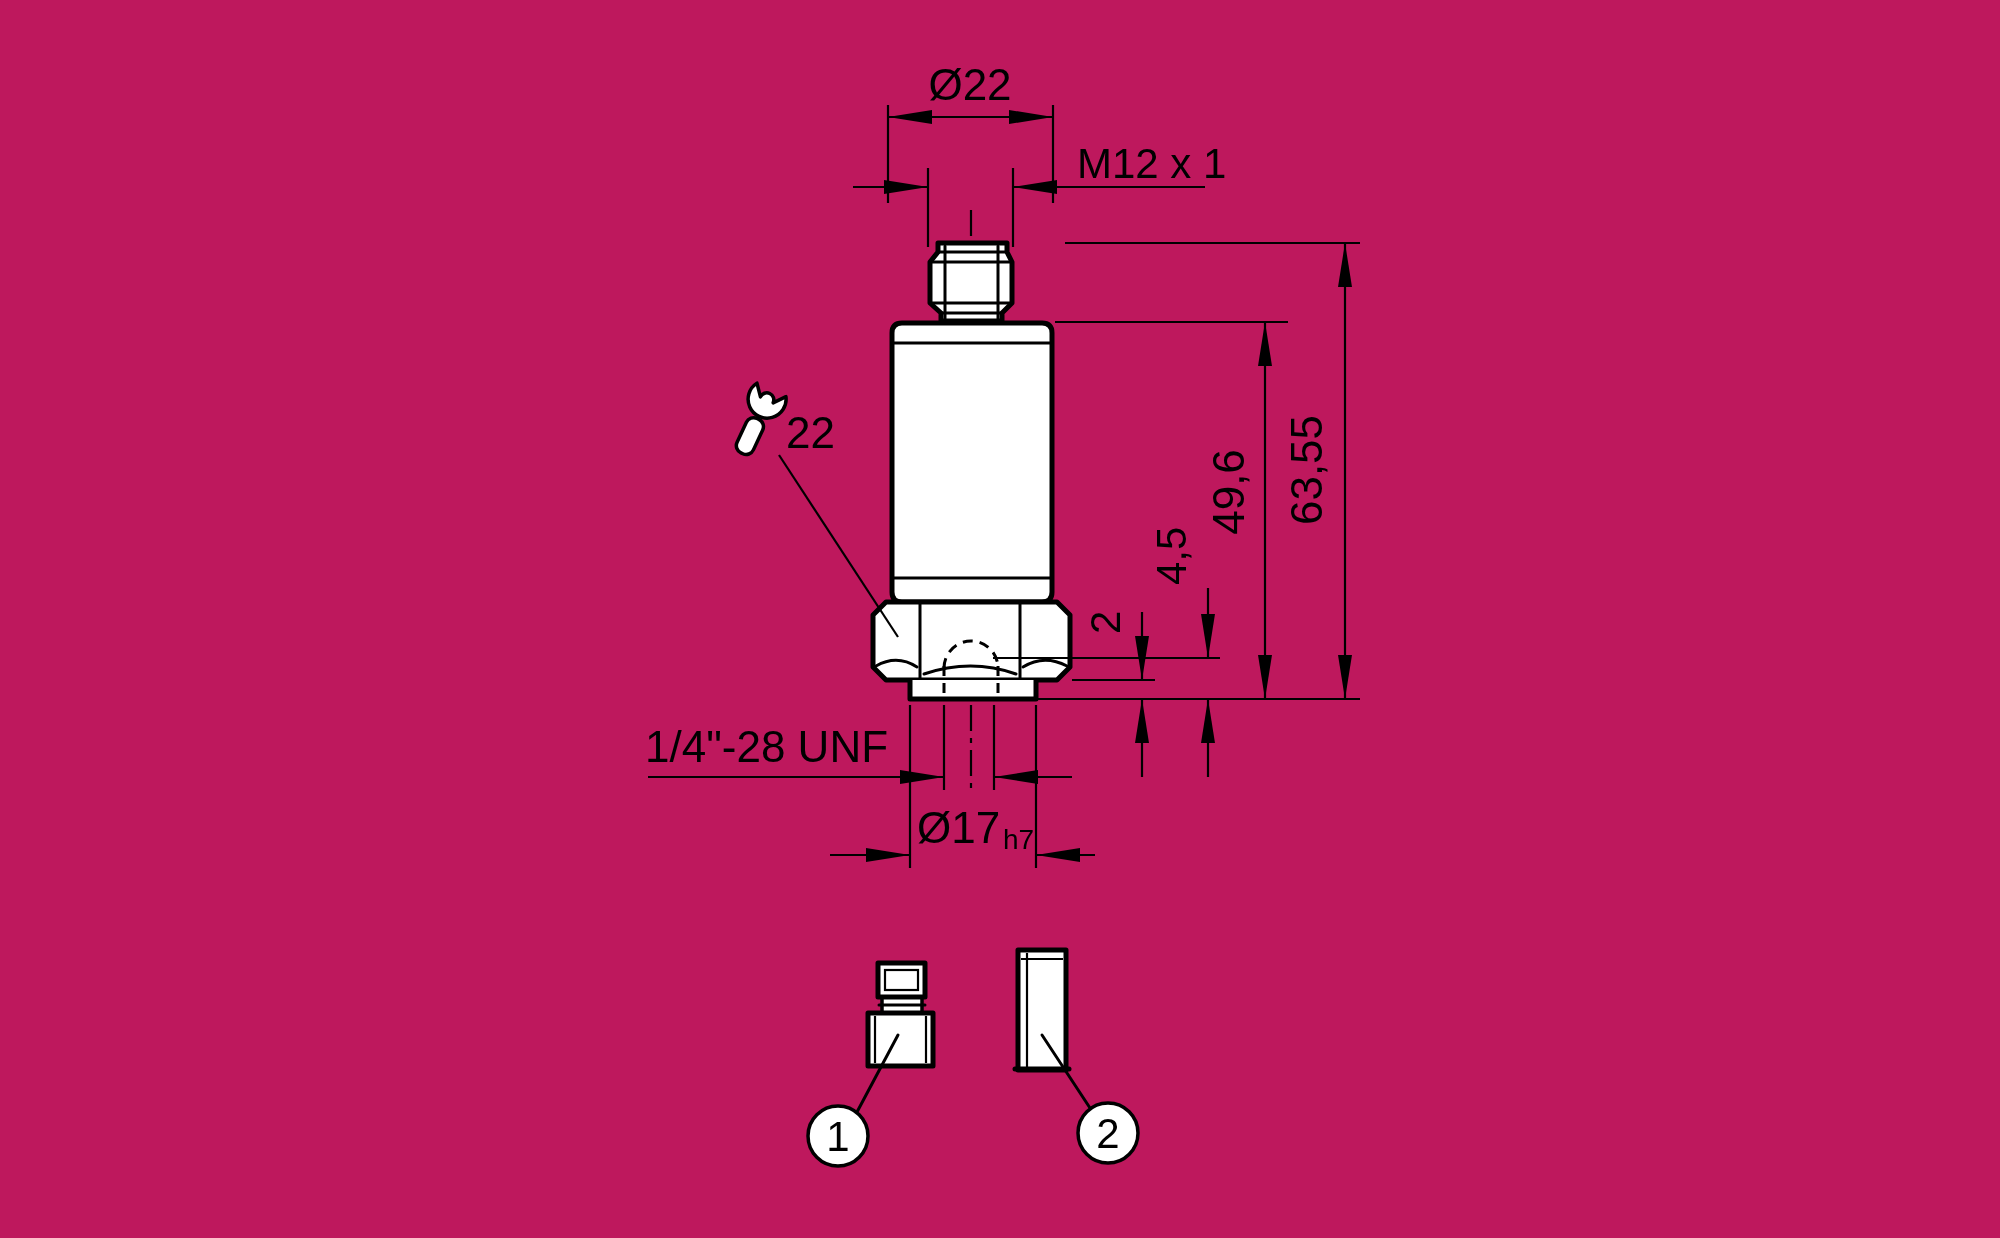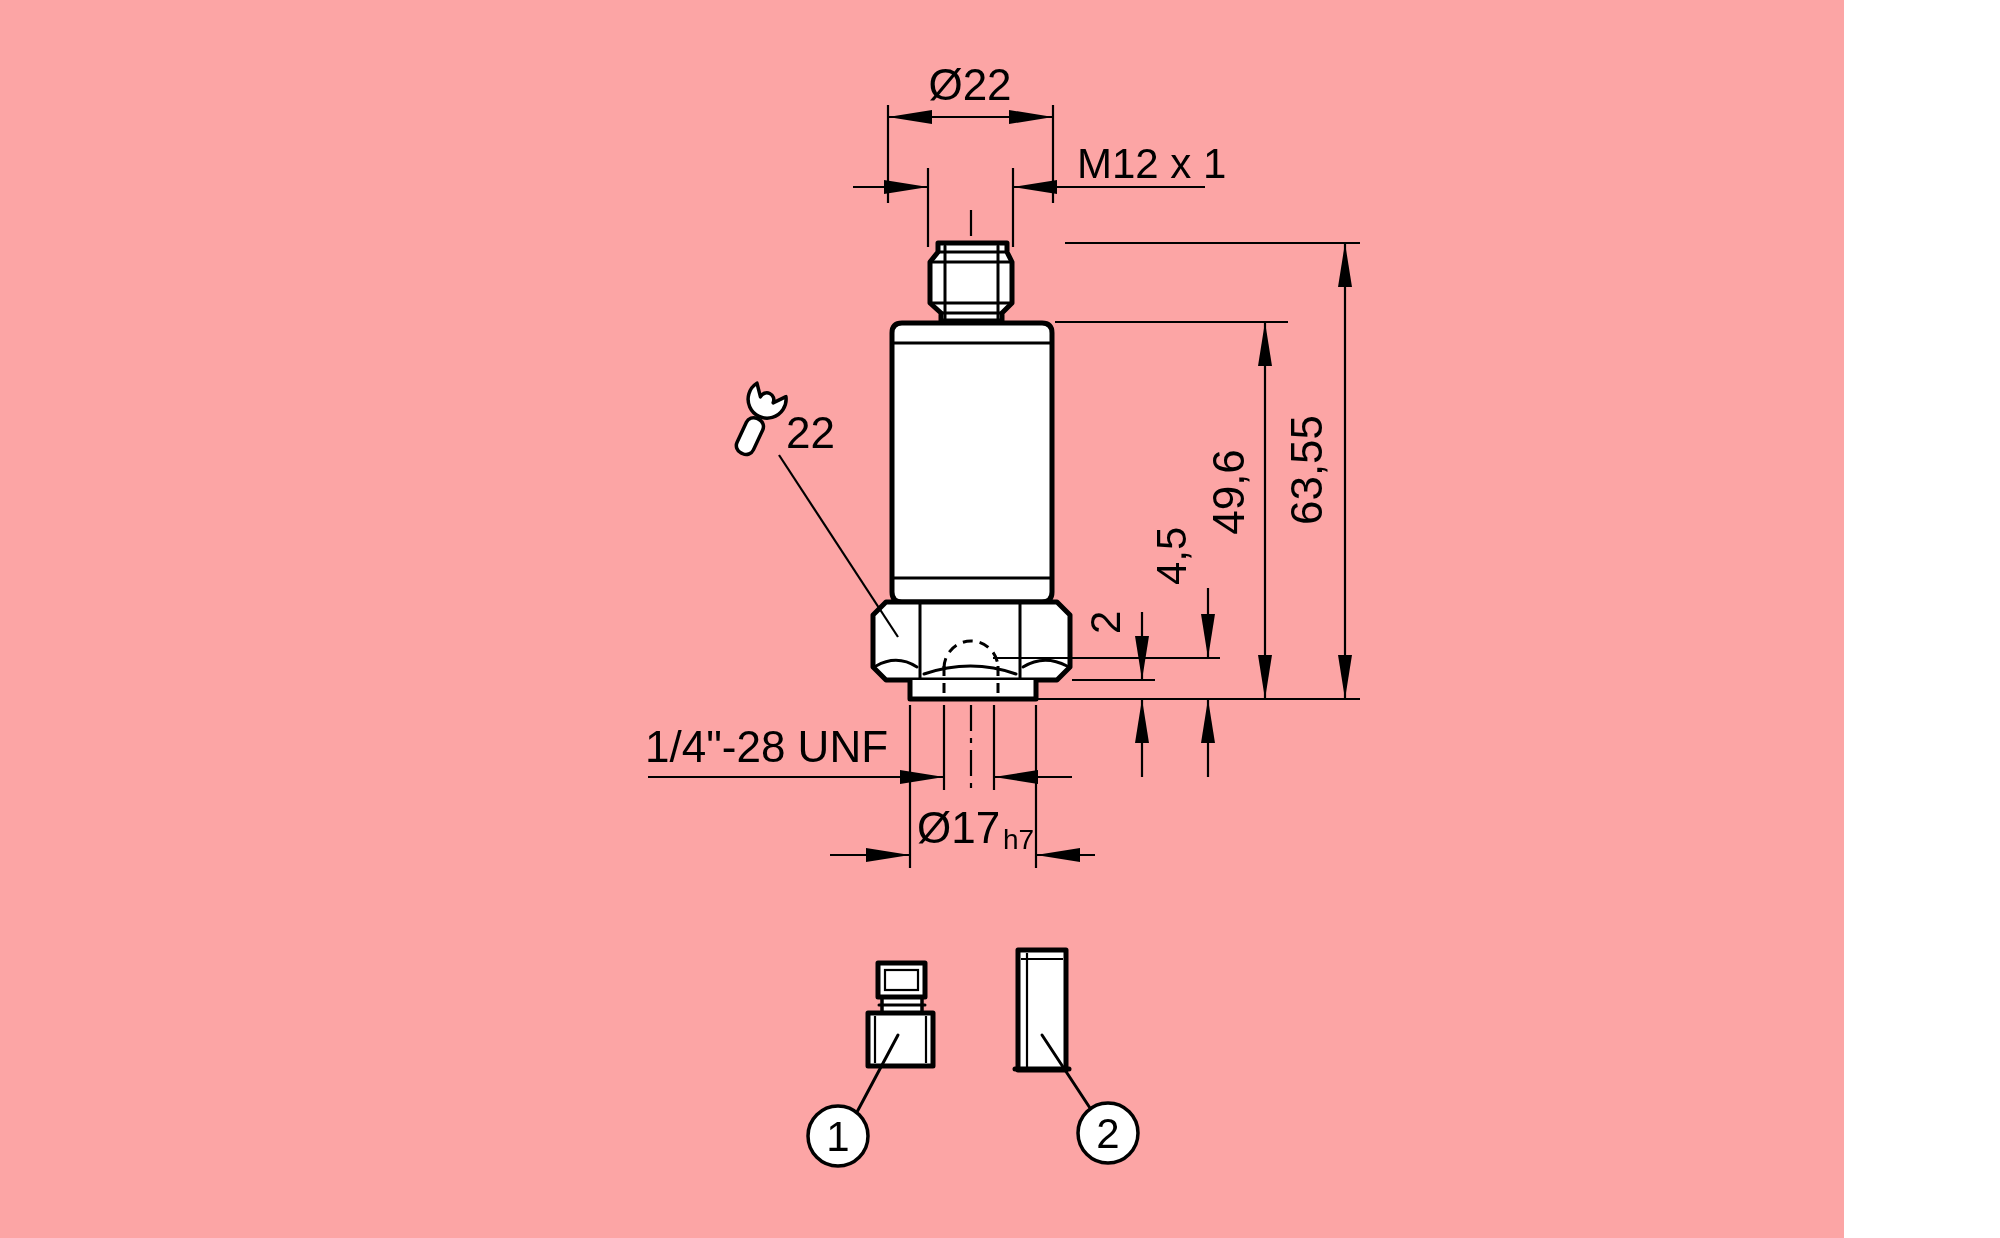--- a/index.html
+++ b/index.html
@@ -1,16 +1,16 @@
 <!DOCTYPE html>
 <html><head>
 <meta charset="utf-8">
 <style>
   html,body{margin:0;padding:0;background:#ffffff;}
-  .canvas{width:1844px;height:1238px;position:relative;background:#fca5a5;overflow:hidden;}
+  .canvas{width:2000px;height:1238px;position:relative;background:#be185d;overflow:hidden;}
   svg{display:block;}
   .thick{stroke:#000;stroke-width:5;fill:none;stroke-linecap:round;stroke-linejoin:round;}
   .thickf{stroke:#000;stroke-width:5;fill:#fff;stroke-linejoin:round;}
   .med{stroke:#000;stroke-width:3;fill:none;stroke-linecap:round;}
   .medf{stroke:#000;stroke-width:3.5;fill:#fff;stroke-linejoin:round;}
   .thin{stroke:#000;stroke-width:2.2;fill:none;stroke-linecap:butt;}
   .hidden-line{stroke:#000;stroke-width:3;fill:none;stroke-dasharray:10 7;}
   .center-line{stroke:#000;stroke-width:2.2;fill:none;stroke-dasharray:26 7 5 7;}
   .arr{fill:#000;stroke:none;}
   .lbl{font-family:"Liberation Sans","DejaVu Sans",sans-serif;font-size:44px;fill:#000;}

